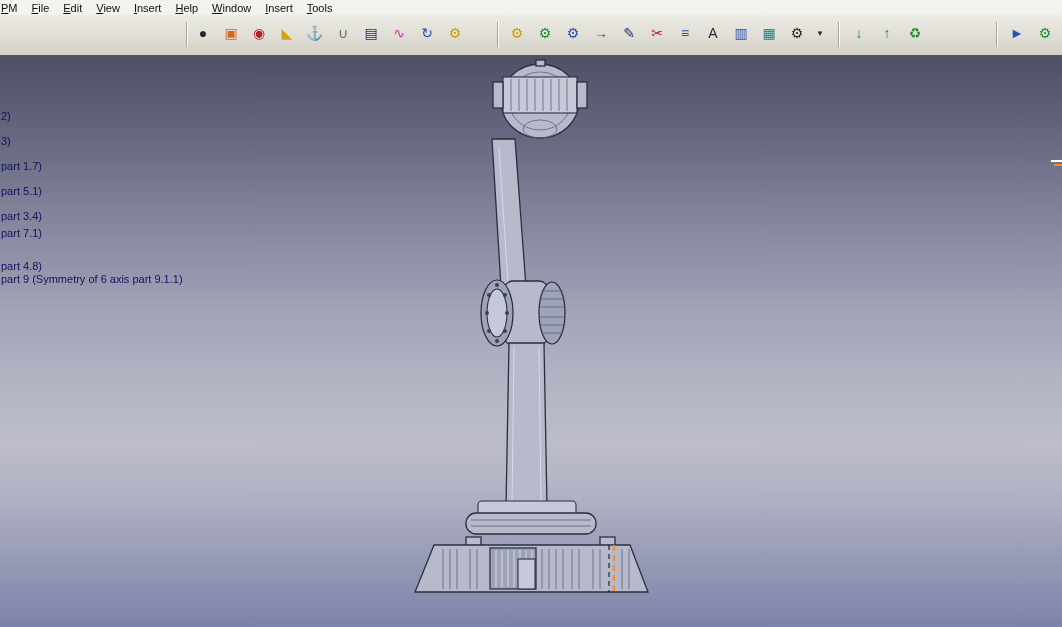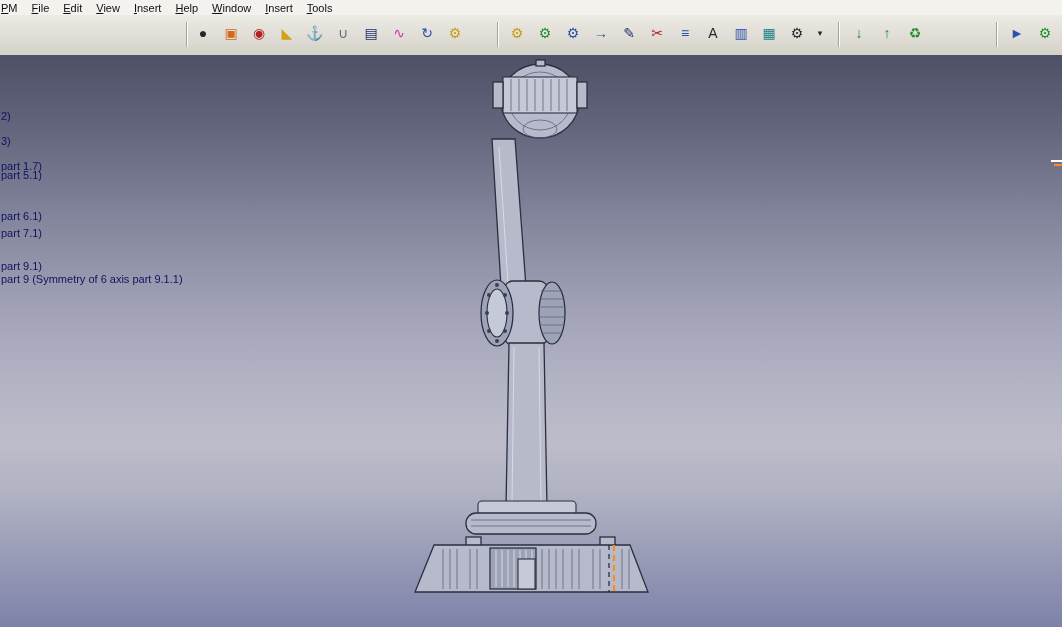--- a/index.html
+++ b/index.html
@@ -224,24 +224,24 @@
         <line class="m-thin" x1="629" y1="494" x2="629" y2="534"></line>
         <line class="m-dashdark" x1="609" y1="490" x2="609" y2="537"></line>
         <line x1="614" y1="490" x2="614" y2="537" stroke-width="2.2" stroke-dasharray="6 4" stroke="#ff8c1a"></line>
       </g>
     </svg>
 
     <div class="tree">
       <div class="tree-row" style="top:55px">2)</div>
       <div class="tree-row" style="top:80px">3)</div>
       <div class="tree-row" style="top:105px">part 1.7)</div>
-      <div class="tree-row" style="top:114px">part 5.1)</div>
-      <div class="tree-row" style="top:155px">part 6.1)</div>
+      <div class="tree-row" style="top:130px">part 5.1)</div>
+      <div class="tree-row" style="top:155px">part 3.4)</div>
       <div class="tree-row" style="top:172px">part 7.1)</div>
-      <div class="tree-row" style="top:205px">part 9.1)</div>
+      <div class="tree-row" style="top:205px">part 4.8)</div>
       <div class="tree-row" style="top:218px">part 9 (Symmetry of 6 axis part 9.1.1)</div>
     </div>
 
     <div class="edge-tick-white"></div>
     <div class="edge-tick-orange"></div>
   </div>
 
 </div>
 
 </body></html>

